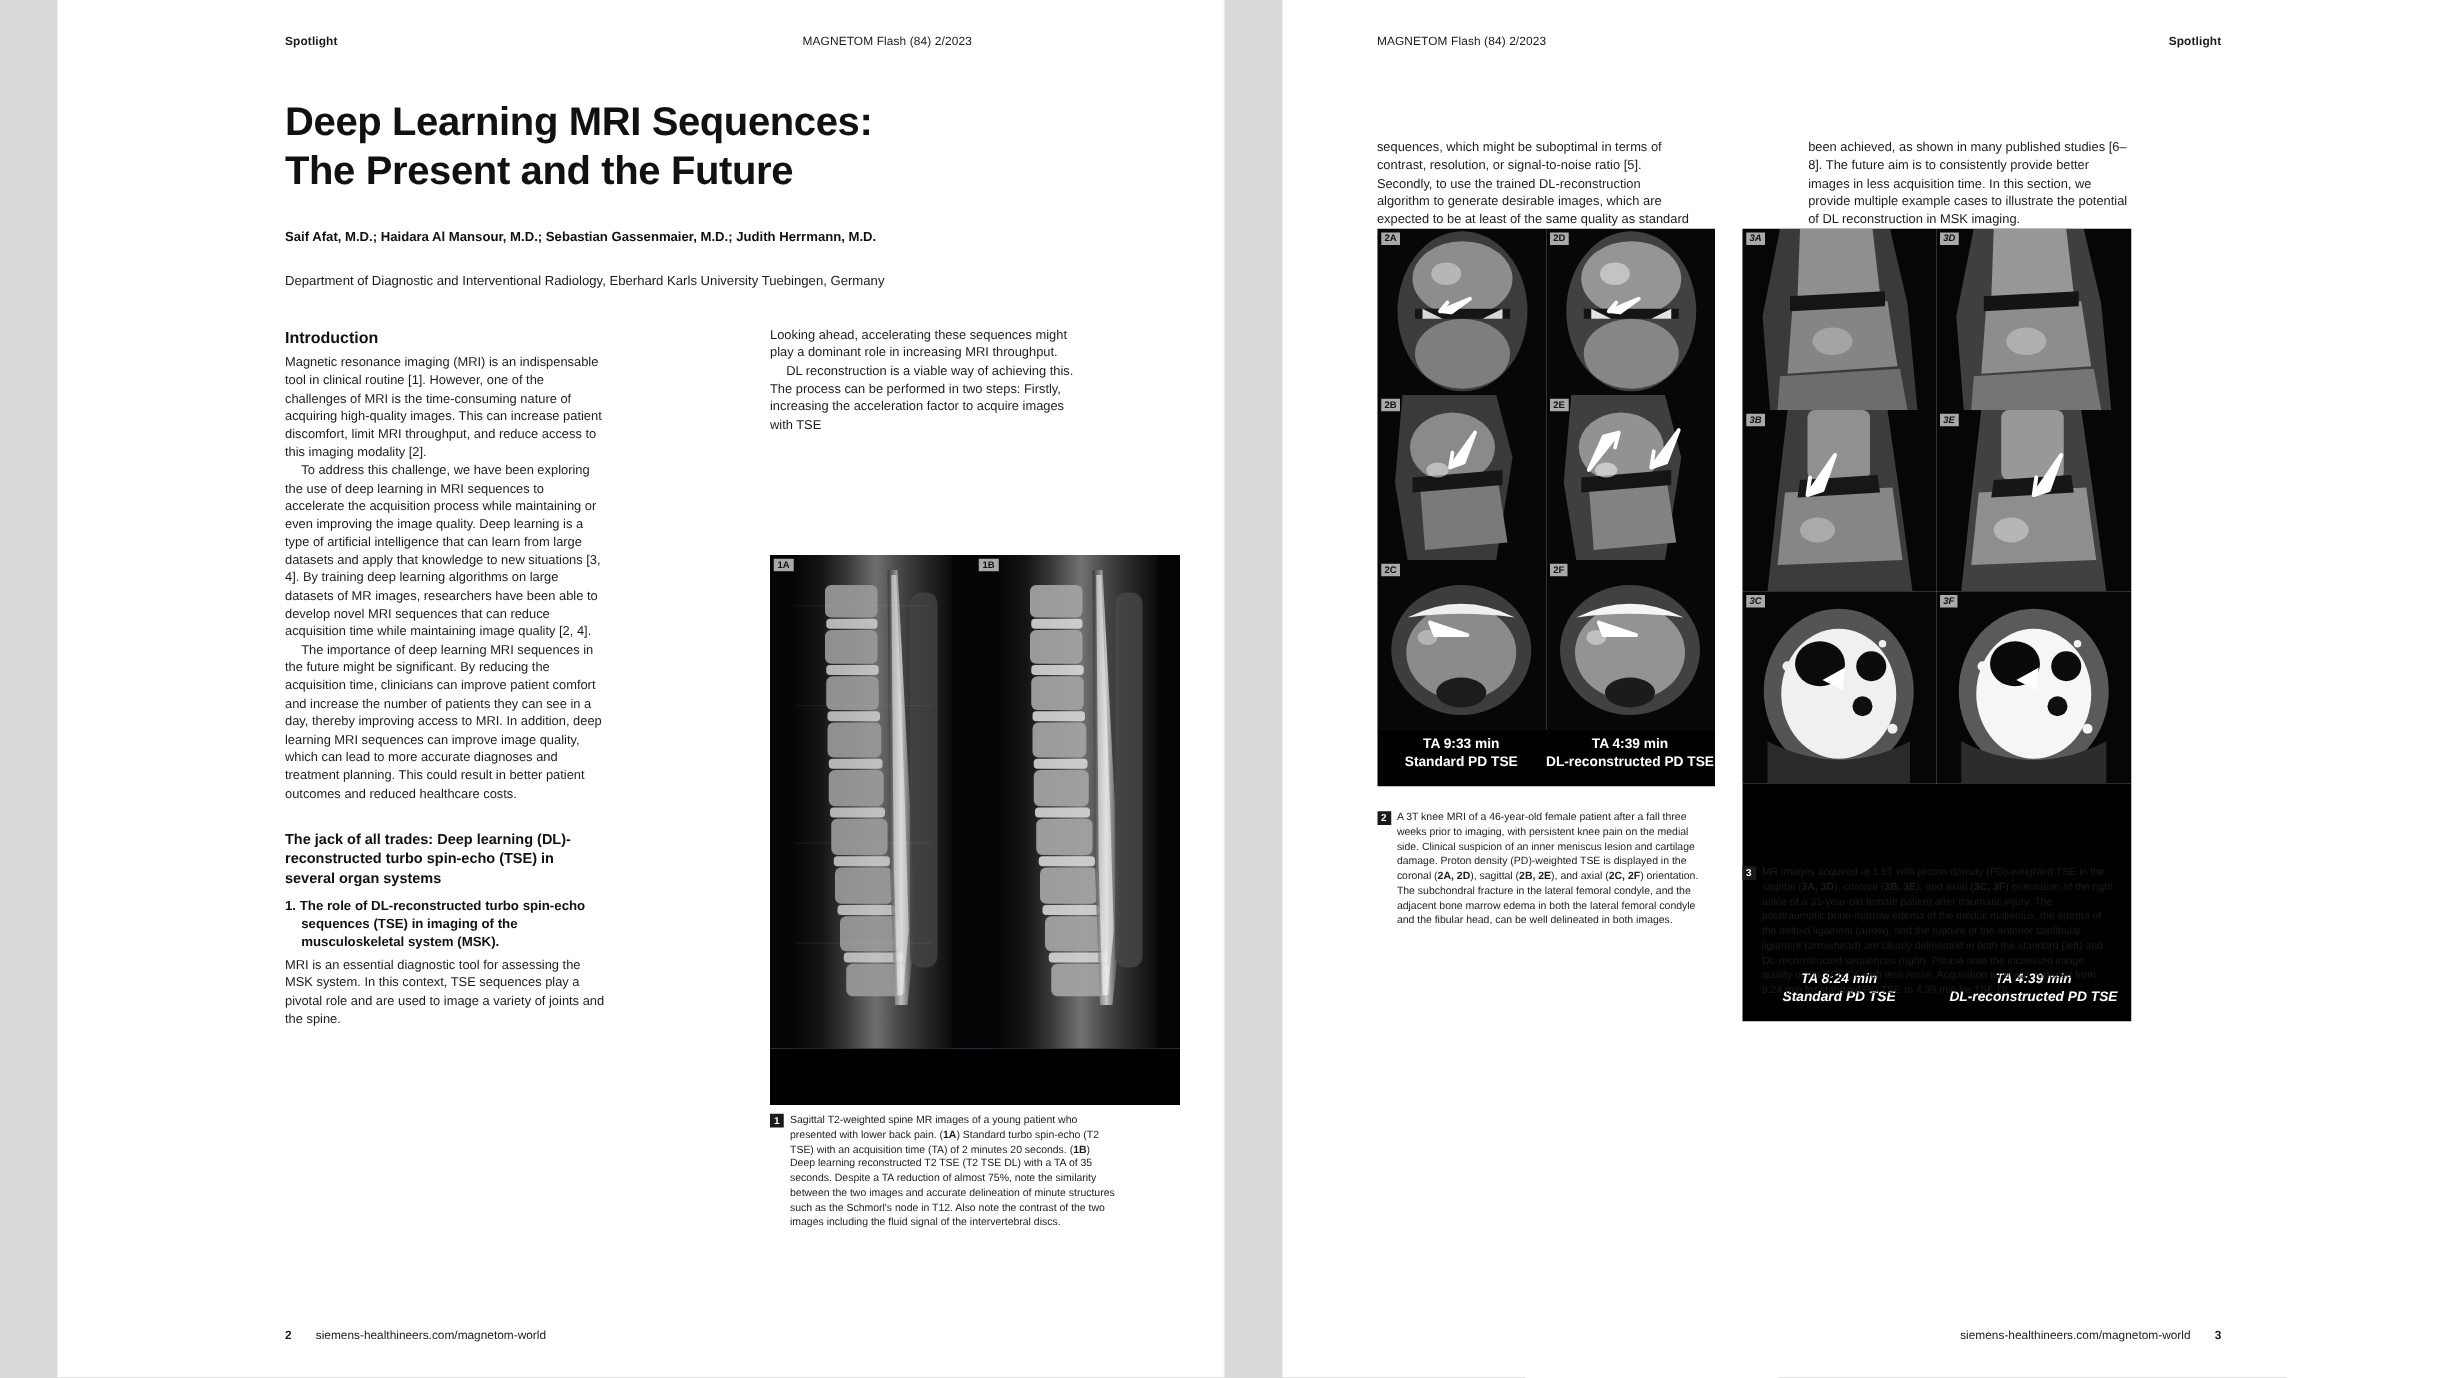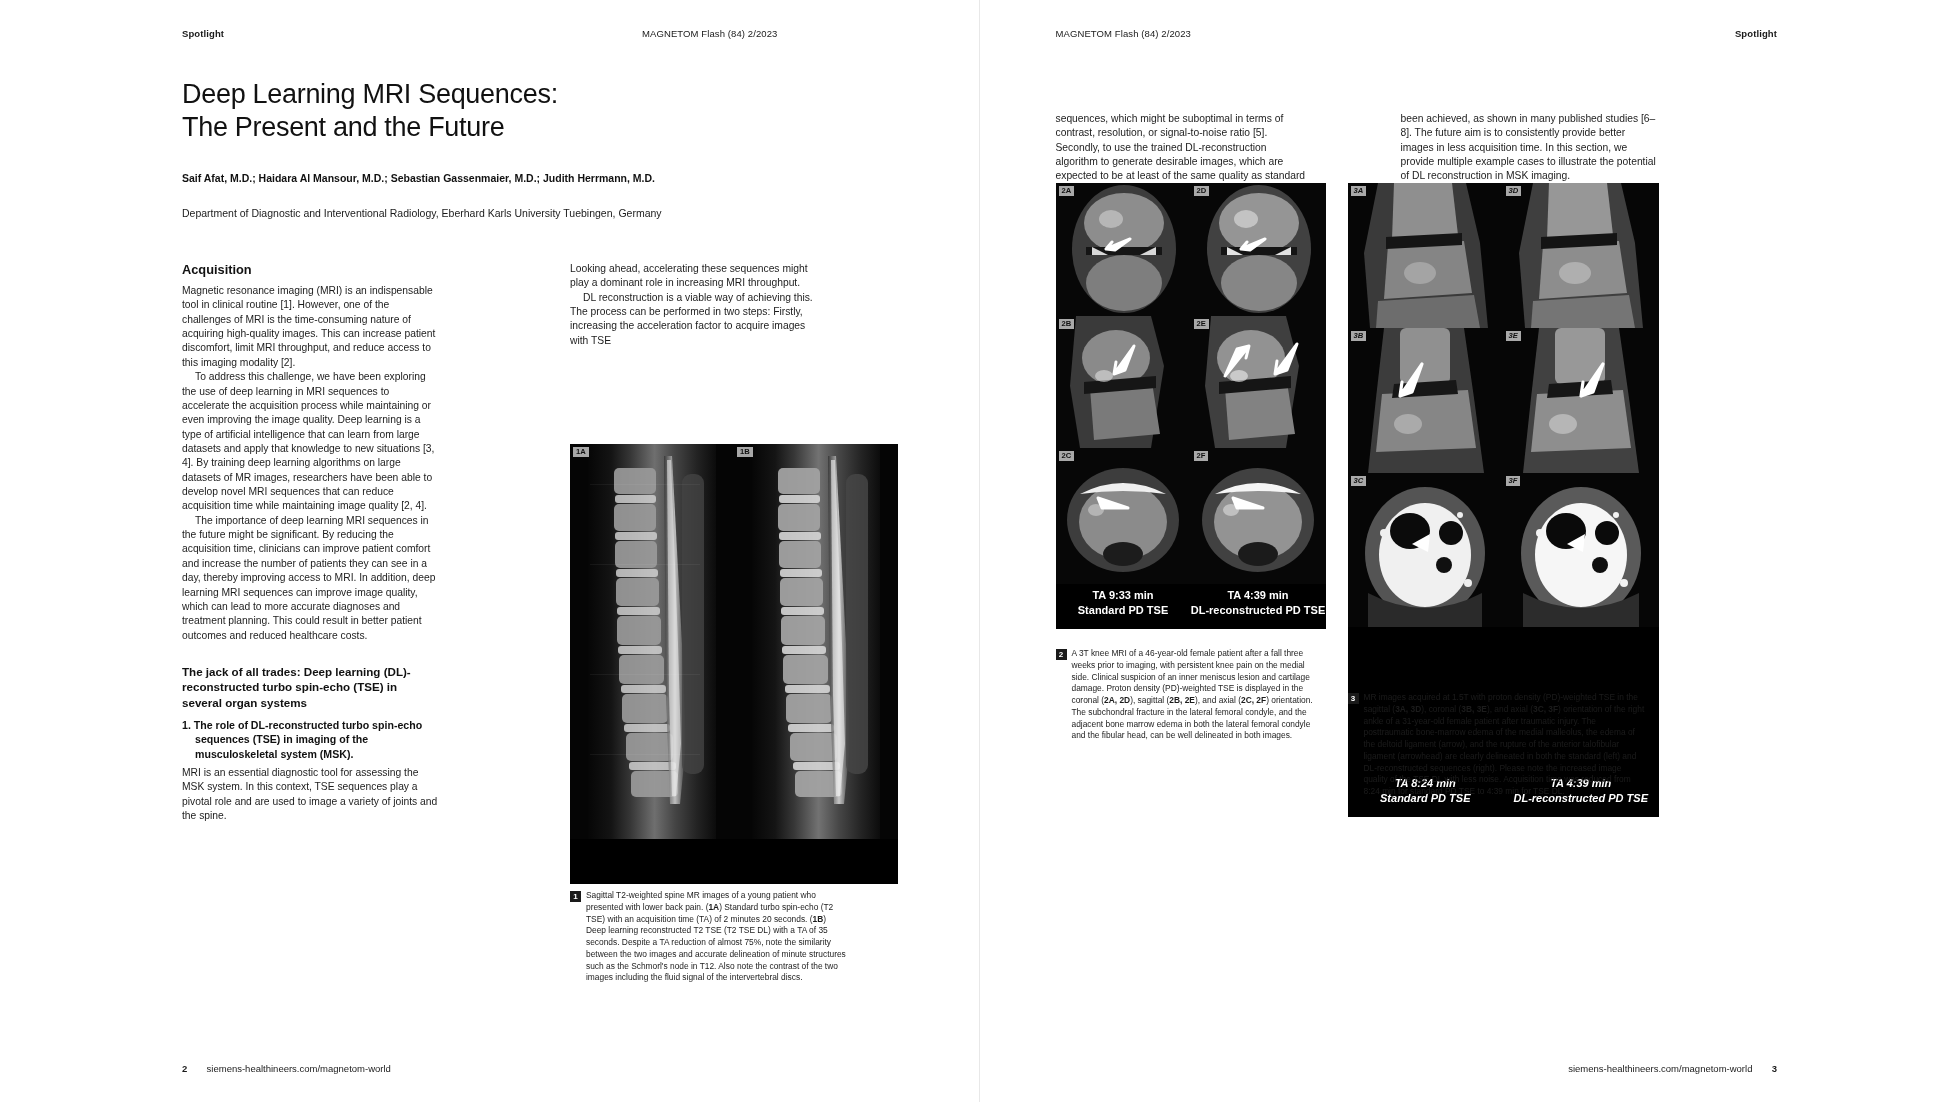--- a/index.html
+++ b/index.html
@@ -3,35 +3,35 @@
 <meta charset="utf-8">
 <style>
   * { box-sizing: border-box; margin: 0; padding: 0; }
   html, body {
     width: 1959px; height: 1102px;
     background: #d9d9d9;
     font-family: "Liberation Sans", sans-serif;
     overflow: hidden;
   }
   .spread { position: relative; width: 1959px; height: 1102px; display: flex; }
-  .page { position: relative; width: 979.5px; height: 1102px; background: #ffffff; }
+  .page { position: relative; width: 979.5px; height: 1102px; background: #ffffff; margin-left: 46px; }
   .page.left  { box-shadow: inset -1px 0 0 #e8e8e8; }
 
   
   .runhead {
     position: absolute; top: 28px; font-size: 9.5px; font-weight: bold;
     color: #1a1a1a; letter-spacing: .1px;
   }
   .runhead.normal { font-weight: normal; }
   .runfoot { position: absolute; bottom: 28px; font-size: 9.5px; color: #1a1a1a; }
   .runfoot .pno { font-weight: bold; }
 
   
   .title {
-    font-size: 27px; font-weight: normal; line-height: 1.22; color: #111;
+    font-size: 32px; font-weight: bold; line-height: 1.22; color: #111;
     letter-spacing: -0.3px;
   }
   .authors { font-size: 10.5px; font-weight: bold; color: #111; line-height: 1.4; }
   .affil   { font-size: 10.5px; color: #1a1a1a; line-height: 1.4; }
 
   h2.sec { font-size: 12.8px; font-weight: bold; color: #111; margin-bottom: 7px; }
   h3.sub {
     font-size: 11.6px; font-weight: bold; color: #111; line-height: 1.32;
     margin-bottom: 8px;
   }
@@ -98,21 +98,21 @@
     <div class="col" style="left:182px; top:78px; width:560px;">
       <div class="title">
         <span>Deep Learning MRI Sequences:</span><br>
         <span>The Present and the Future</span>
       </div>
       <div class="authors" style="margin-top:27px;">Saif Afat, M.D.; Haidara Al Mansour, M.D.; Sebastian Gassenmaier, M.D.; Judith Herrmann, M.D.</div>
       <div class="affil" style="margin-top:20px;">Department of Diagnostic and Interventional Radiology, Eberhard Karls University Tuebingen, Germany</div>
     </div>
 
     <div class="col" style="left:182px; top:262px; width:256px;">
-      <h2 class="sec">Acquisition</h2>
+      <h2 class="sec">Introduction</h2>
       <p class="body">Magnetic resonance imaging (MRI) is an indispensable tool in clinical routine [1]. However, one of the challenges of MRI is the time-consuming nature of acquiring high-quality images. This can increase patient discomfort, limit MRI throughput, and reduce access to this imaging modality [2].</p>
       <p class="body ind">To address this challenge, we have been exploring the use of deep learning in MRI sequences to accelerate the acquisition process while maintaining or even improving the image quality. Deep learning is a type of artificial intelligence that can learn from large datasets and apply that knowledge to new situations [3, 4]. By training deep learning algorithms on large datasets of MR images, researchers have been able to develop novel MRI sequences that can reduce acquisition time while maintaining image quality [2, 4].</p>
       <p class="body ind">The importance of deep learning MRI sequences in the future might be significant. By reducing the acquisition time, clinicians can improve patient comfort and increase the number of patients they can see in a day, thereby improving access to MRI. In addition, deep learning MRI sequences can improve image quality, which can lead to more accurate diagnoses and treatment planning. This could result in better patient outcomes and reduced healthcare costs.</p>
       <h3 class="sub" style="margin-top:21px;">The jack of all trades: Deep learning (DL)-reconstructed turbo spin-echo (TSE) in several organ systems</h3>
       <h4 class="num">1. The role of DL-reconstructed turbo spin-echo sequences (TSE) in imaging of the musculoskeletal system (MSK).</h4>
       <p class="body">MRI is an essential diagnostic tool for assessing the MSK system. In this context, TSE sequences play a pivotal role and are used to image a variety of joints and the spine.</p>
     </div>
 
     <div class="col" style="left:570px; top:262px; width:256px;">
       <p class="body">Looking ahead, accelerating these sequences might play a dominant role in increasing MRI throughput.</p>

